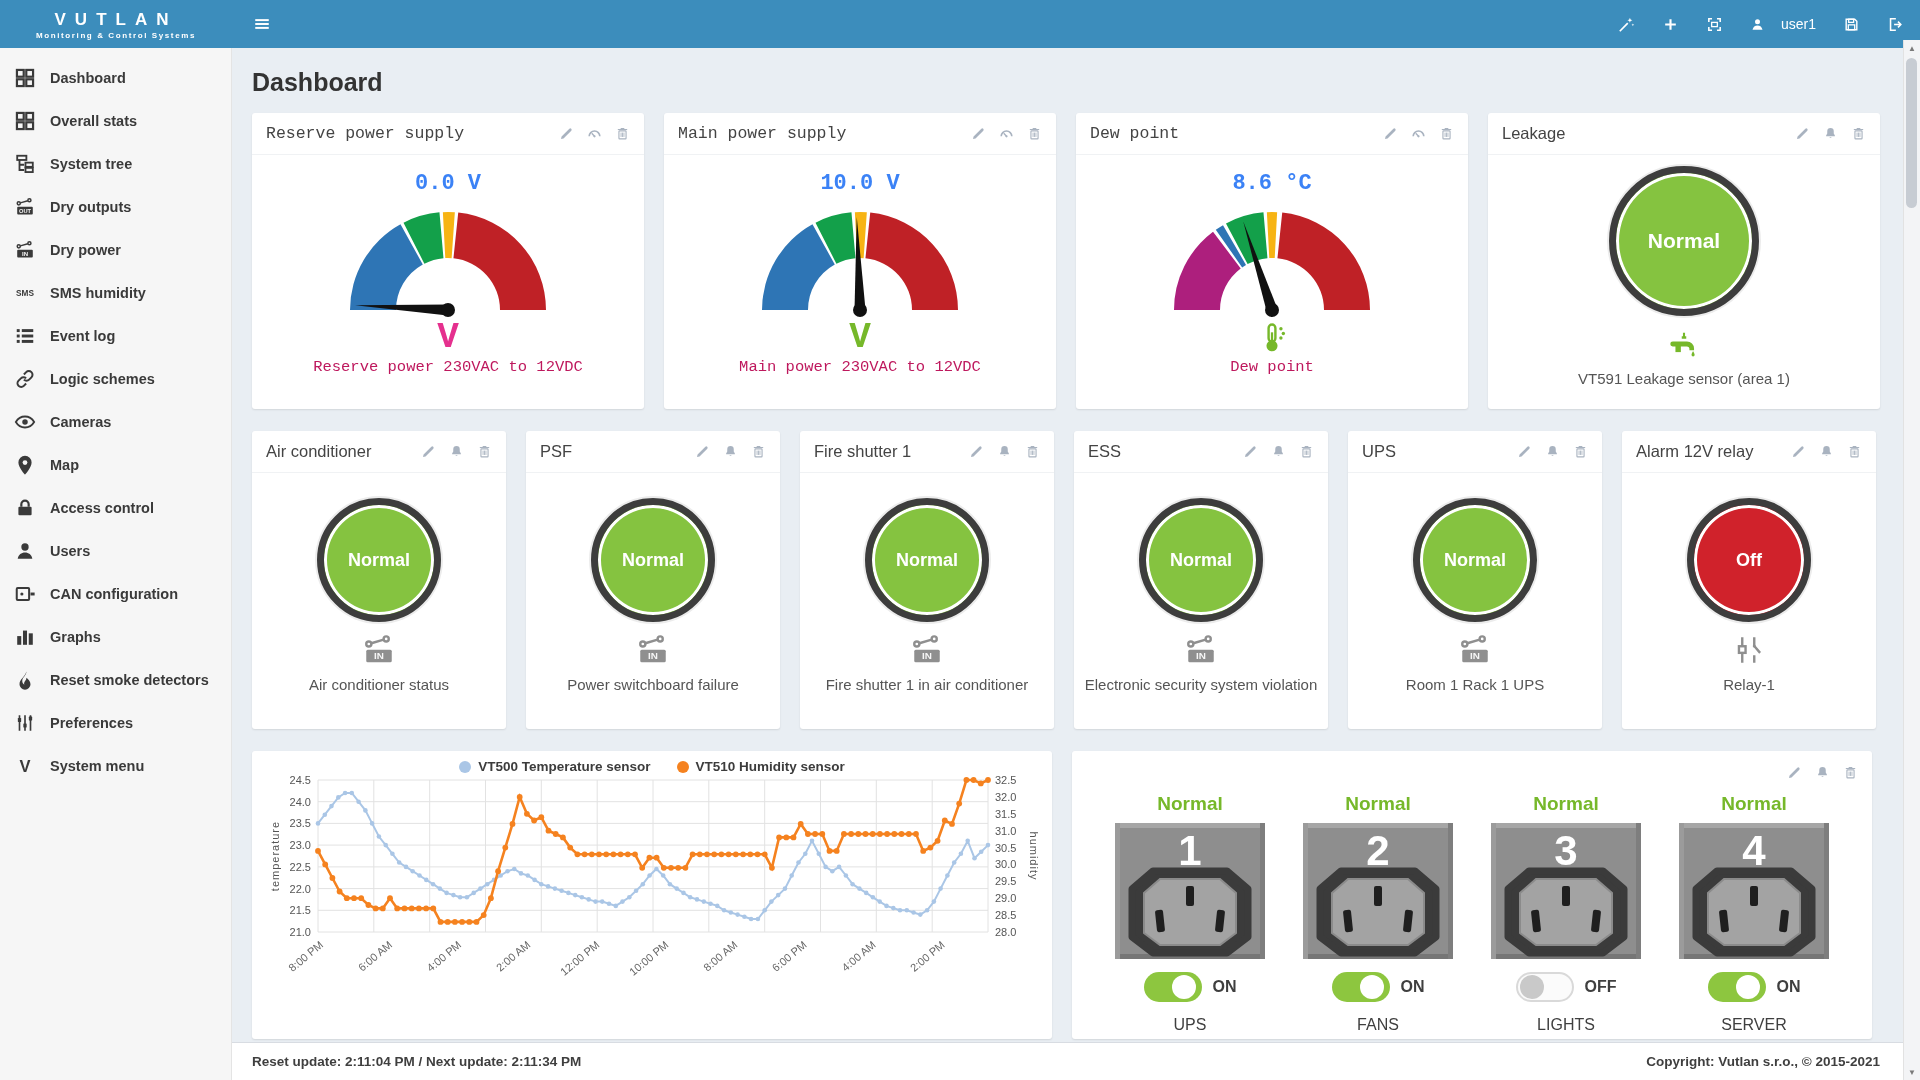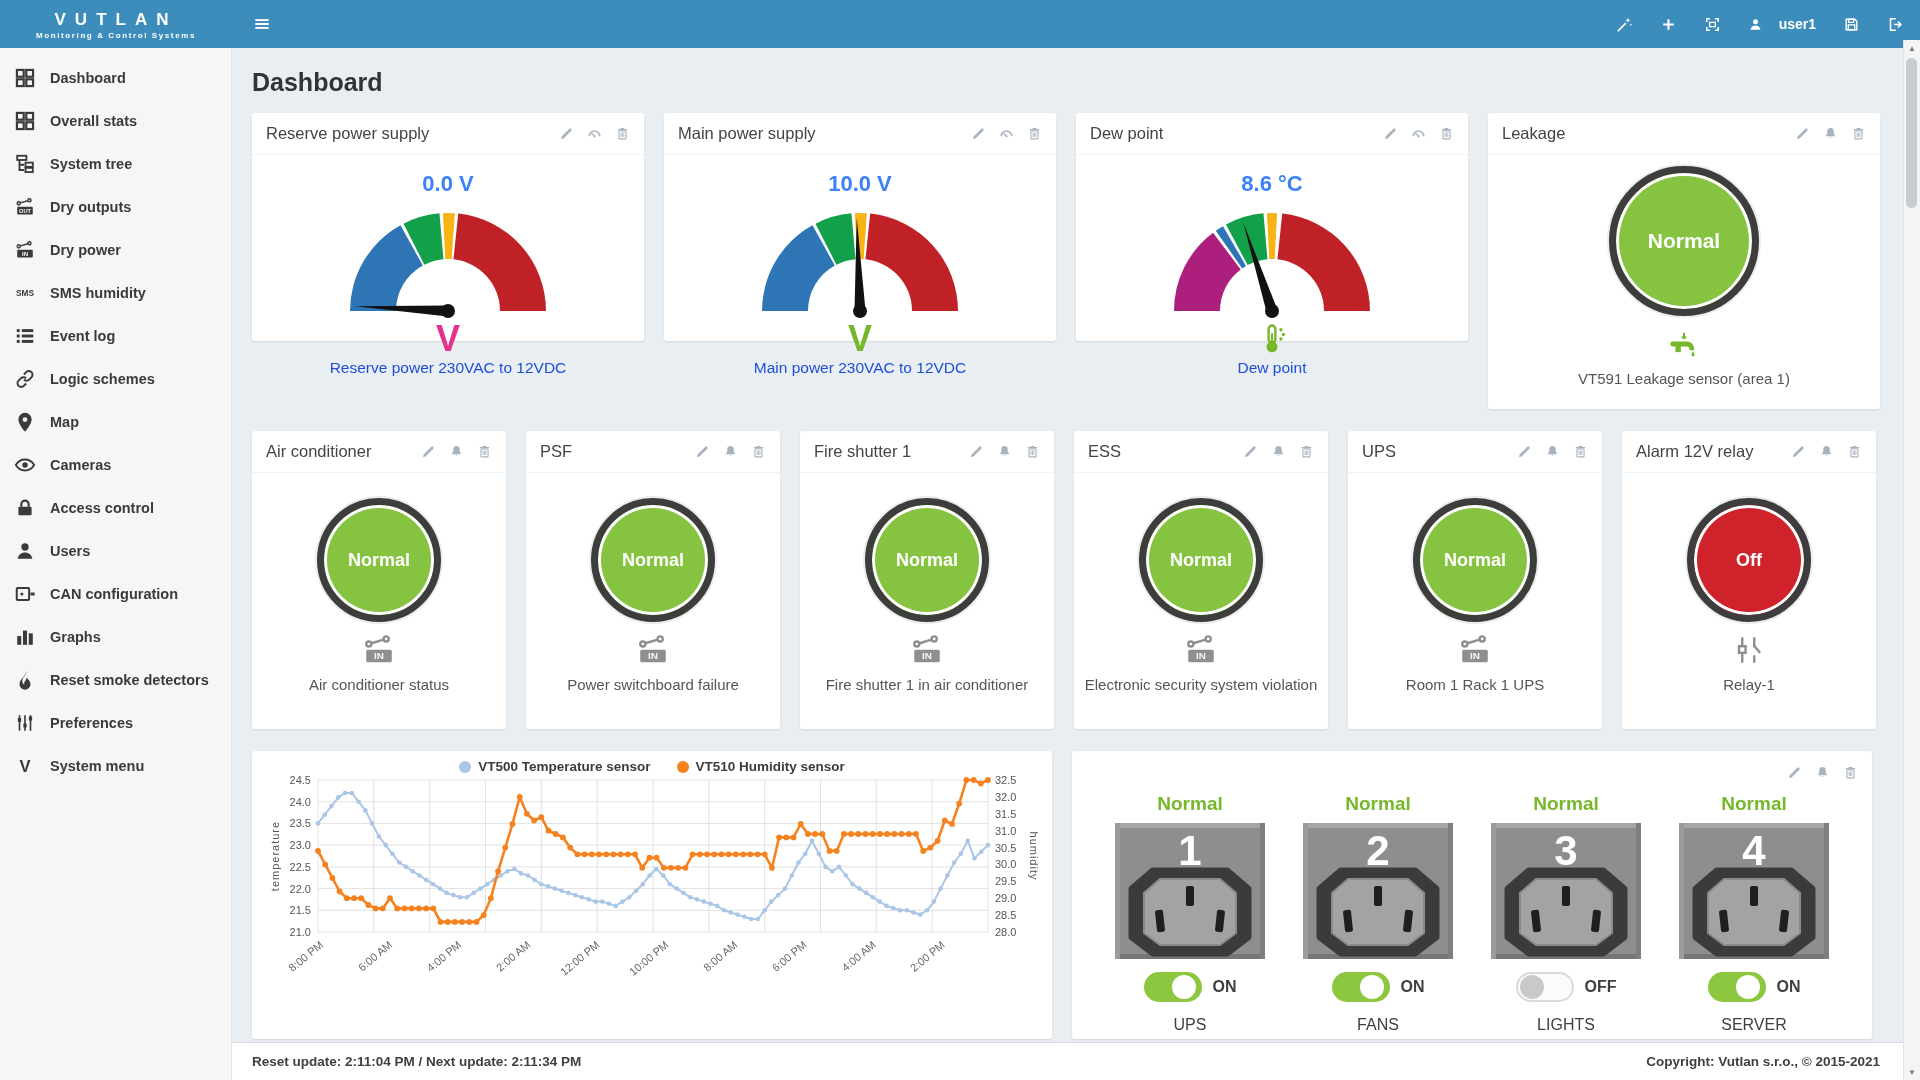--- a/index.html
+++ b/index.html
@@ -9,21 +9,21 @@
   
   .topbar { position:fixed; top:0; left:0; width:1920px; height:48px;
     background:#3c8dbc; color:#fff; display:flex; align-items:center; z-index:50; }
   .brand { width:232px; text-align:center; line-height:1; padding-top:2px; }
   .brand-name { font-size:17px; font-weight:bold; letter-spacing:9px; }
   .brand-sub { font-size:8px; letter-spacing:1.6px; margin-top:4px; font-weight:bold; }
   .hamburger { width:48px; height:48px; display:flex; align-items:center; justify-content:center; cursor:pointer; margin-left:6px; }
   .hamburger .icon { width:18px; height:18px; }
   .topbar-right { margin-left:auto; display:flex; align-items:center; gap:27px; padding-right:16px; }
   .topbar-right .icon { width:17px; height:17px; color:#fff; cursor:pointer; }
-  .topbar-user { display:flex; align-items:center; gap:16px; font-size:14px; font-weight:bold; cursor:pointer; }
+  .topbar-user { display:flex; align-items:center; gap:16px; font-size:14px; font-weight:normal; cursor:pointer; }
   .topbar-user .icon { width:15px; height:15px; }
 
   
   .sidebar { position:fixed; left:0; top:48px; bottom:0; width:232px;
     background:#f6f6f6; border-right:1px solid #e4e4e4; padding-top:8px; z-index:40; }
   .side-item { display:flex; align-items:center; height:43px; padding:0 14px; cursor:pointer; color:#3a3a3a; }
   .side-icon { width:22px; height:22px; margin-right:14px; flex:0 0 22px; color:#3a3a3a; }
   .side-label { font-size:14.5px; font-weight:bold; white-space:nowrap; }
 
   
@@ -32,28 +32,28 @@
   .row { display:flex; gap:20px; margin-bottom:22px; }
 
   .card { background:#fff; border-radius:3px; box-shadow:0 1px 2px rgba(0,0,0,.10); }
   .card-header { height:42px; display:flex; align-items:center; padding:0 14px; border-bottom:1px solid #f0f2f4; }
   .card-header.no-border { border-bottom:none; }
   .card-title { font-size:16.5px; color:#444; }
   .card-actions { margin-left:auto; display:flex; gap:13px; }
   .action-icon { width:15px; height:15px; color:#a9b3c0; cursor:pointer; }
 
   
-  .gauge-card { width:392px; height:228px; }
+  .gauge-card { width:392px; height:296px;font-family:Liberation Mono, monospace; }
   .gauge-body { text-align:center; padding-top:6px; }
   .gauge-value { font-size:22px; font-weight:bold; color:#3b82f6; margin:10px 0 0; }
   .gauge-svg { width:232px; height:122px; display:block; margin:0 auto; }
   .unit-row { height:40px; display:flex; align-items:center; justify-content:center; }
   .unit-letter { font-size:36px; font-weight:bold; line-height:1; }
   .unit-icon { width:34px; height:34px; color:#76b82a; }
-  .gauge-desc { font-size:15.5px; color:#1d4ed8; }
+  .gauge-desc { font-size:15.5px; color:#be185d; }
 
   
   .status-card { width:254px; height:298px; display:flex; flex-direction:column; }
   .status-card.big { width:392px; height:296px; }
   .status-body { flex:1; display:flex; flex-direction:column; align-items:center; justify-content:center; padding:4px 10px 12px; }
   .status-circle { border-radius:50%; display:flex; align-items:center; justify-content:center;
       border:7px solid #3d3d3d; box-shadow: inset 0 0 0 3px #fff, 0 0 0 2px #ececec;
       color:#fff; font-weight:bold; }
   .status-card .status-circle { width:124px; height:124px; font-size:18px; }
   .status-card.big .status-circle { width:150px; height:150px; font-size:21px; }
@@ -247,34 +247,34 @@
         <svg viewBox="0 0 24 24" xmlns="http://www.w3.org/2000/svg">
           <path d="M10.8 7l2.5-2.5a4 4 0 0 1 5.7 5.7l-2.5 2.5a4 4 0 0 1-5.7 0" fill="none" stroke="currentColor" stroke-width="2.2"></path>
           <path d="M13.2 17l-2.5 2.5a4 4 0 0 1-5.7-5.7l2.5-2.5a4 4 0 0 1 5.7 0" fill="none" stroke="currentColor" stroke-width="2.2"></path>
         </svg>
       </span>
       <span class="side-label">Logic schemes</span>
     </div>
     <div class="side-item">
       <span class="side-icon">
         <svg viewBox="0 0 24 24" xmlns="http://www.w3.org/2000/svg">
+          <path d="M2 12c2.4-4 5.8-6 10-6s7.6 2 10 6c-2.4 4-5.8 6-10 6S4.4 16 2 12z" fill="none" stroke="currentColor" stroke-width="2"></path>
+          <circle cx="12" cy="12" r="3" fill="currentColor"></circle>
+        </svg>
+      </span>
+      <span class="side-label">Cameras</span>
+    </div>
+    <div class="side-item">
+      <span class="side-icon">
+        <svg viewBox="0 0 24 24" xmlns="http://www.w3.org/2000/svg">
           <path d="M12 2a7.2 7.2 0 0 0-7.2 7.2C4.8 14.6 12 22.5 12 22.5s7.2-7.9 7.2-13.3A7.2 7.2 0 0 0 12 2z" fill="currentColor"></path>
           <circle cx="12" cy="9.3" r="2.6" fill="#f6f6f6"></circle>
         </svg>
       </span>
       <span class="side-label">Map</span>
-    </div>
-    <div class="side-item">
-      <span class="side-icon">
-        <svg viewBox="0 0 24 24" xmlns="http://www.w3.org/2000/svg">
-          <path d="M2 12c2.4-4 5.8-6 10-6s7.6 2 10 6c-2.4 4-5.8 6-10 6S4.4 16 2 12z" fill="none" stroke="currentColor" stroke-width="2"></path>
-          <circle cx="12" cy="12" r="3" fill="currentColor"></circle>
-        </svg>
-      </span>
-      <span class="side-label">Cameras</span>
     </div>
     <div class="side-item">
       <span class="side-icon">
         <svg viewBox="0 0 24 24" xmlns="http://www.w3.org/2000/svg">
           <rect x="4.8" y="10.5" width="14.4" height="9.5" rx="1.2" fill="currentColor"></rect>
           <path d="M8 10.5V8a4 4 0 0 1 8 0v2.5" fill="none" stroke="currentColor" stroke-width="2.4"></path>
         </svg>
       </span>
       <span class="side-label">Access control</span>
     </div>

